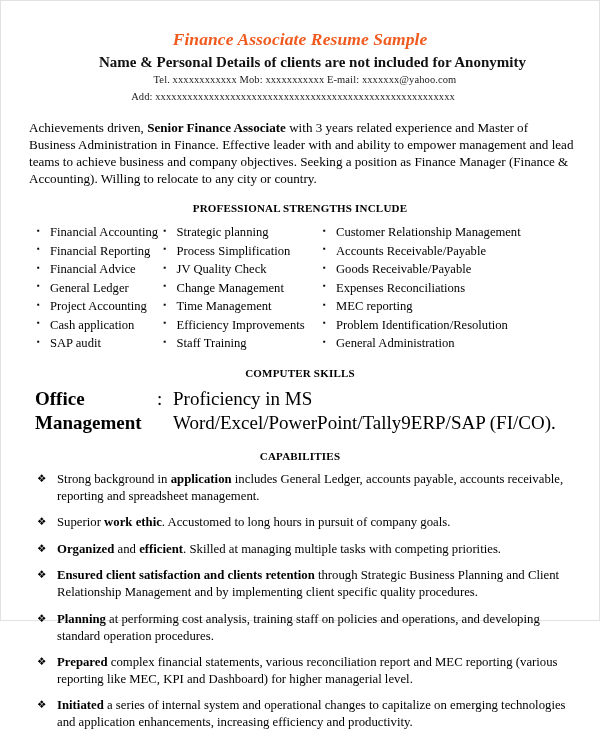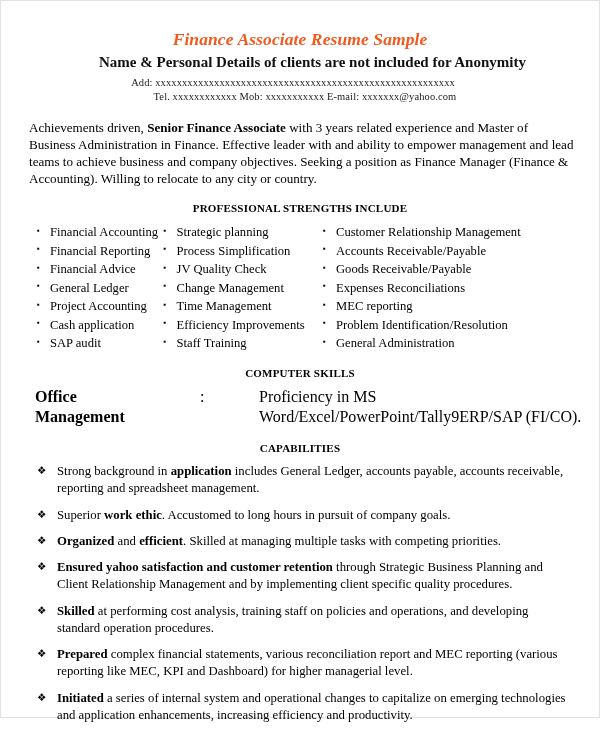--- a/index.html
+++ b/index.html
@@ -11,21 +11,21 @@
     height: 730px;
     background: #ffffff;
     font-family: "Liberation Serif", "DejaVu Serif", serif;
     color: #000000;
     overflow: hidden;
   }
   .page {
     position: relative;
     box-sizing: border-box;
     width: 600px;
-    height: 718px;
+    height: 621px;
     background: #ffffff;
     border: 1px solid #e2e2e2;
     padding: 0;
   }
 
   
   .doc-title {
     margin: 0;
     padding-top: 28px;
     text-align: center;
@@ -115,23 +115,22 @@
     top: -0.5px;
     font-size: 8px;
     line-height: 1.9;
     color: #000;
   }
 
   
   .skills-row {
     display: flex;
     padding: 8px 0 0 34px;
-    font-size: 16px;
+    font-size: 19px;
     line-height: 1.3;
-    gap: 43px;
   }
   .skills-label {
     font-weight: bold;
     width: 122px;
     flex: 0 0 auto;
   }
   .skills-colon {
     width: 16px;
     flex: 0 0 auto;
   }
@@ -163,23 +162,23 @@
 </style>
 </head>
 <body>
 
 <div class="page">
 
   <h1 class="doc-title">Finance Associate Resume Sample</h1>
 
   <h2 class="doc-subtitle">Name &amp; Personal Details of clients are not included for Anonymity</h2>
 
+  <p class="contact-line tel">Tel. xxxxxxxxxxxx Mob: xxxxxxxxxxx E-mail: xxxxxxx@yahoo.com</p>
+
   <p class="contact-line addr">Add: xxxxxxxxxxxxxxxxxxxxxxxxxxxxxxxxxxxxxxxxxxxxxxxxxxxxxxxx</p>
-
-  <p class="contact-line tel">Tel. xxxxxxxxxxxx Mob: xxxxxxxxxxx E-mail: xxxxxxx@yahoo.com</p>
 
   <p class="summary"><span>Achievements driven, </span><b>Senior Finance Associate</b><span> with 3 years related experience and Master of Business Administration in Finance. Effective leader with and ability to empower management and lead teams to achieve business and company objectives. Seeking a position as Finance Manager (Finance &amp; Accounting). Willing to relocate to any city or country.</span></p>
 
   <h3 class="section-heading strengths">PROFESSIONAL STRENGTHS INCLUDE</h3>
 
   <div class="strengths-cols">
     <div class="col col-1">
       <ul class="sq-list">
           <li><span class="sq-bullet">▪</span><span>Financial Accounting</span></li>
           <li><span class="sq-bullet">▪</span><span>Financial Reporting</span></li>
@@ -221,21 +220,21 @@
     <span class="skills-colon">:</span>
     <span class="skills-value">Proficiency in MS Word/Excel/PowerPoint/Tally9ERP/SAP (FI/CO).</span>
   </div>
 
   <h3 class="section-heading capabilities">CAPABILITIES</h3>
 
   <ul class="cap-list">
       <li><span class="cap-bullet">❖</span><span>Strong background in </span><b>application</b><span> includes General Ledger, accounts payable, accounts receivable, reporting and spreadsheet management.</span></li>
       <li><span class="cap-bullet">❖</span><span>Superior </span><b>work ethic</b><span>. Accustomed to long hours in pursuit of company goals.</span></li>
       <li><span class="cap-bullet">❖</span><b>Organized</b><span> and </span><b>efficient</b><span>. Skilled at managing multiple tasks with competing priorities.</span></li>
-      <li><span class="cap-bullet">❖</span><b>Ensured yahoo satisfaction and customer retention</b><span> through Strategic Business Planning and Client Relationship Management and by implementing client specific quality procedures.</span></li>
-      <li><span class="cap-bullet">❖</span><b>Skilled</b><span> at performing cost analysis, training staff on policies and operations, and developing standard operation procedures.</span></li>
+      <li><span class="cap-bullet">❖</span><b>Ensured client satisfaction and clients retention</b><span> through Strategic Business Planning and Client Relationship Management and by implementing client specific quality procedures.</span></li>
+      <li><span class="cap-bullet">❖</span><b>Planning</b><span> at performing cost analysis, training staff on policies and operations, and developing standard operation procedures.</span></li>
       <li><span class="cap-bullet">❖</span><b>Prepared</b><span> complex financial statements, various reconciliation report and MEC reporting (various reporting like MEC, KPI and Dashboard) for higher managerial level.</span></li>
       <li><span class="cap-bullet">❖</span><b>Initiated</b><span> a series of internal system and operational changes to capitalize on emerging technologies and application enhancements, increasing efficiency and productivity.</span></li>
     </ul>
 
   <h3 class="section-heading experience">PROFESSIONAL WORK EXPERIENCE</h3>
 
 </div>
 
 </body></html>

